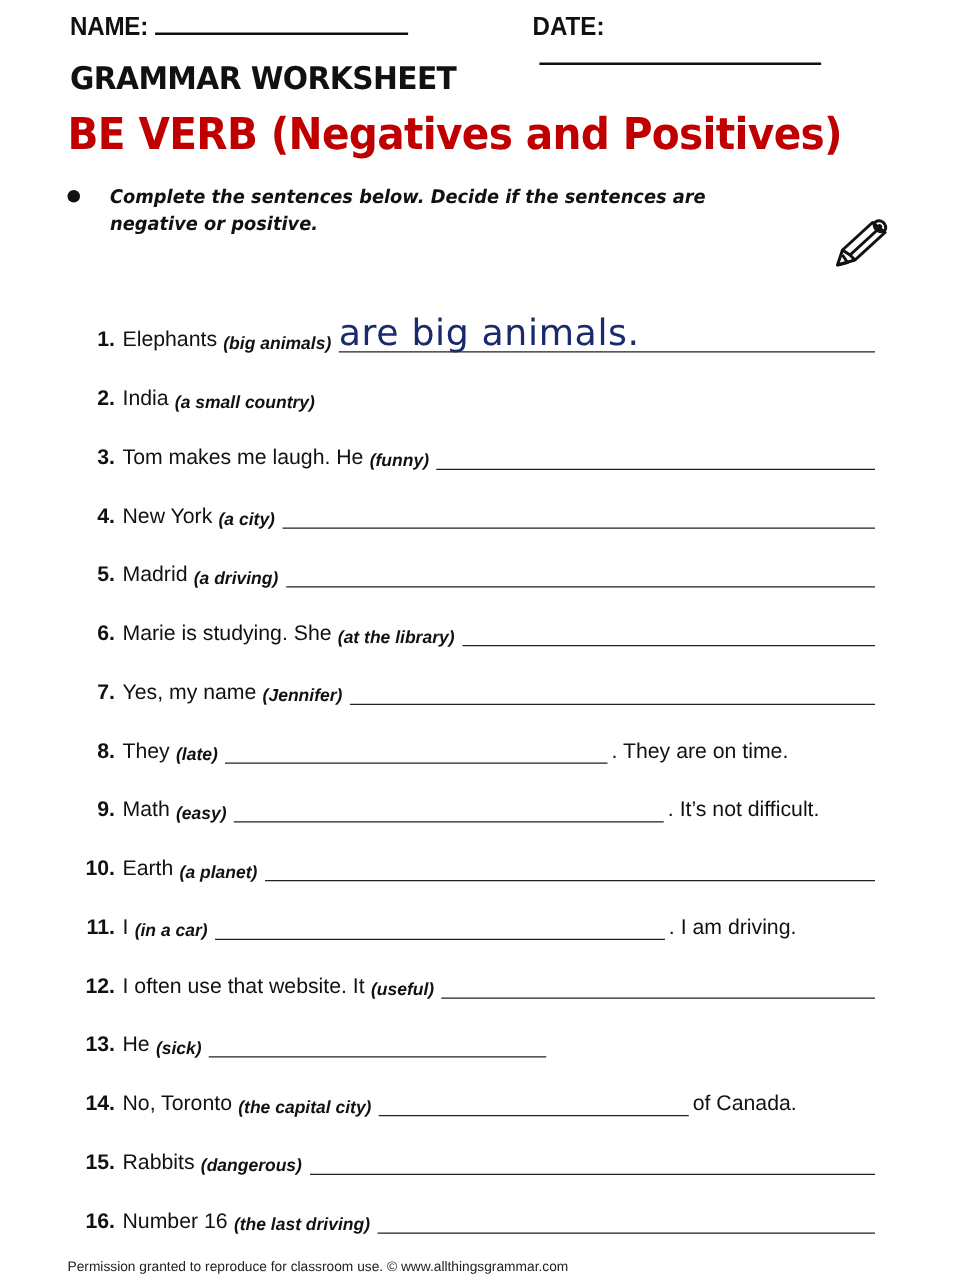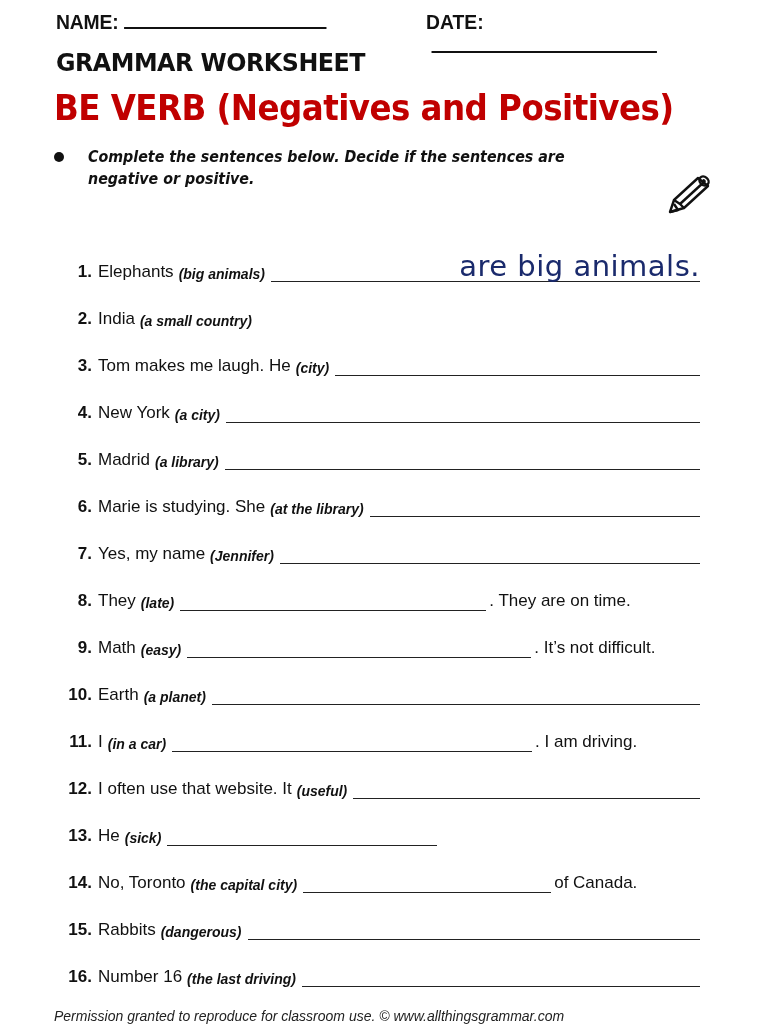--- a/index.html
+++ b/index.html
@@ -23,23 +23,23 @@
     .pencil { position: absolute; left: 664px; top: 172px; width: 52px; height: 46px; }
 
     .items { position: absolute; top: 252px; left: 54px; width: 646px; }
     .item { position: absolute; left: 0; width: 646px; height: 30px; display: flex; align-items: flex-end; font-size: 17px; white-space: nowrap; }
     .num { display: inline-block; width: 38px; text-align: right; font-weight: bold; margin-right: 6px; }
     .stem { color: #111; }
     .hint { font-style: italic; font-weight: bold; font-size: 14px; margin-left: 5px; margin-top: 28px; }
     .line { flex: 1 1 auto; border-bottom: 1.5px solid #222; height: 20px; margin-left: 6px; position: relative; }
     .line.fixed { flex: 0 0 auto; }
     .tail { margin-left: 3px; }
-    .answer { position: absolute; bottom: -2px; left: 0; right: 0; text-align: right; font-family: "DejaVu Sans", sans-serif; font-size: 29px; color: #1a2a6c; letter-spacing: 0.5px; }
+    .answer { position: absolute; bottom: -2px; left: 0; right: 0; text-align: left; font-family: "DejaVu Sans", sans-serif; font-size: 29px; color: #1a2a6c; letter-spacing: 0.5px; }
 
-    .footer { position: absolute; top: 1008px; left: 54px; font-size: 14px; font-style: italic; color: #222; }
+    .footer { position: absolute; top: 1008px; left: 54px; font-size: 11px; color: #222; }
   </style>
 </head>
 <body>
 
 <div class="header-line">
   <div class="name-field">
     <span>NAME:</span><span class="blank-inline"></span>
   </div>
   <div class="date-field">
     <span>DATE:</span><span class="blank-inline"></span>
@@ -75,33 +75,33 @@
       </span>
   </div>
   <div class="item" style="top:47px">
     <span class="num">2.</span>
     <span class="stem">India</span>
     <span class="hint">(a small country)</span>
   </div>
   <div class="item" style="top:94px">
     <span class="num">3.</span>
     <span class="stem">Tom makes me laugh.  He</span>
-    <span class="hint">(city)</span>
+    <span class="hint">(funny)</span>
     <span class="line"></span>
   </div>
   <div class="item" style="top:141px">
     <span class="num">4.</span>
     <span class="stem">New York</span>
     <span class="hint">(a city)</span>
     <span class="line"></span>
   </div>
   <div class="item" style="top:188px">
     <span class="num">5.</span>
     <span class="stem">Madrid</span>
-    <span class="hint">(a library)</span>
+    <span class="hint">(a driving)</span>
     <span class="line"></span>
   </div>
   <div class="item" style="top:235px">
     <span class="num">6.</span>
     <span class="stem">Marie is studying.  She</span>
     <span class="hint">(at the library)</span>
     <span class="line"></span>
   </div>
   <div class="item" style="top:282px">
     <span class="num">7.</span>

